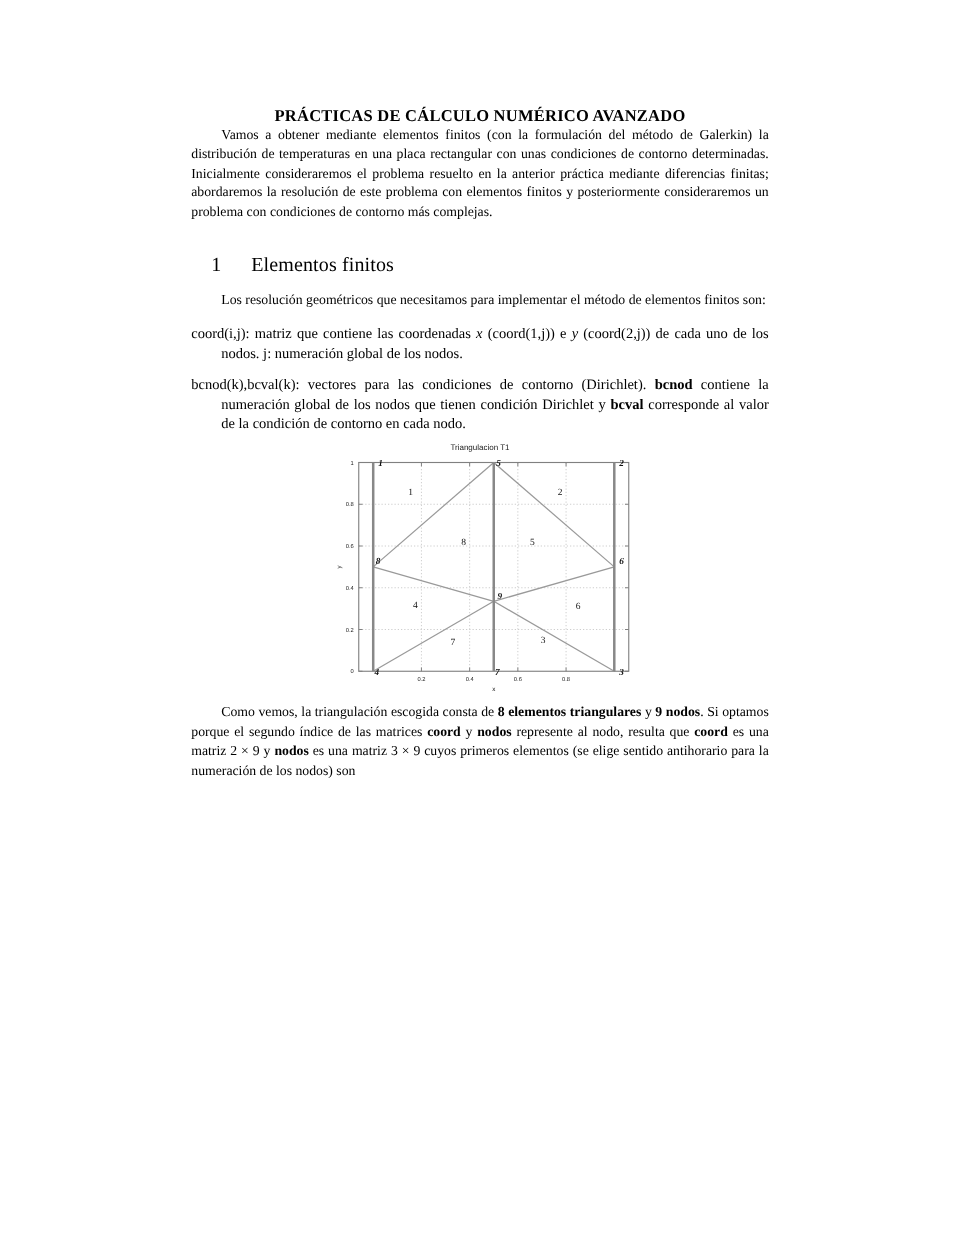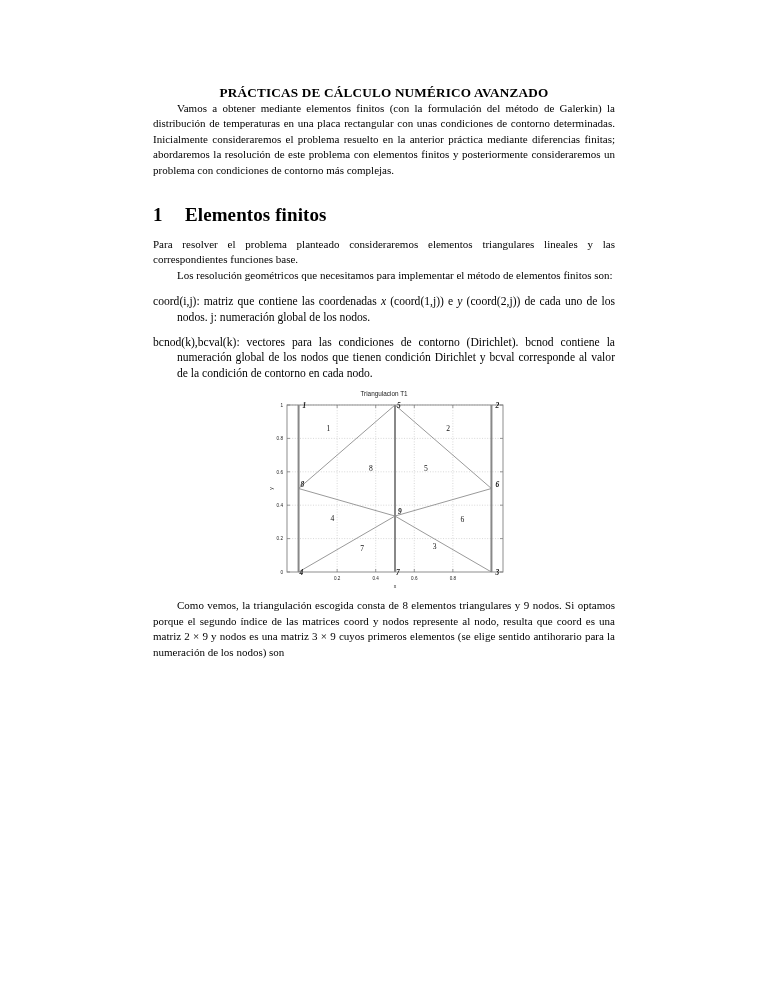--- a/index.html
+++ b/index.html
@@ -32,23 +32,23 @@
   p.body {
     font-size:11px;
     line-height:15.4px;
     text-align:justify;
     margin:0;
   }
   p.indent { text-indent:24px; }
   .para-intro { margin-top:27px; }
 
   h2.section {
-    font-size:19px;
-    font-weight:bold;
-    margin:26px 0 11px 0;
+    font-size:16px;
+    font-weight:normal;
+    margin:26px 0 11px 16px;
     letter-spacing:0.1px;
   }
   h2.section .secnum { display:inline-block; width:32px; }
 
   .para-2 { margin-top:0; }
   .para-3 { margin-top:0; }
 
   dl.deflist { margin:11px 0 0 0; }
   dl.deflist .defitem {
     font-size:11.6px;
@@ -58,21 +58,21 @@
     padding-left:24px;
     text-indent:-24px;
   }
   dl.deflist .defitem.last { margin-bottom:0; }
   .defterm { font-weight:normal; }
 
   .para-pre-fig { margin-top:13px; }
   .para-post-fig { margin-top:14px; }
 
   em.mathvar { font-family:"Liberation Serif", serif; font-style:italic; }
-  b { font-weight:normal; }
+  b { font-weight:bold; }
 
   
   .figure-wrap {
     margin-top:9px;
     display:flex;
     justify-content:center;
   }
   .figure {
     position:relative;
     width:262px;
@@ -96,21 +96,20 @@
 
     <div class="doc-title">PRÁCTICAS DE CÁLCULO NUMÉRICO AVANZADO</div>
 
 
     <p class="body indent para-intro">Vamos a obtener mediante elementos finitos (con la formulación del método de Galerkin) la distribución de temperaturas en una placa rectangular con unas condiciones de contorno determinadas. Inicialmente consideraremos el problema resuelto en la anterior práctica mediante diferencias finitas; abordaremos la resolución de este problema con elementos finitos y posteriormente consideraremos un problema con condiciones de contorno más complejas.</p>
 
     <h2 class="section">
       <span class="secnum">1</span><span>Elementos finitos</span>
     </h2>
 
-    <p class="body para-2">Para resolver el problema planteado consideraremos elementos triangulares lineales y las correspondientes funciones base.</p>
     <p class="body indent para-3">Los resolución geométricos que necesitamos para implementar el método de elementos finitos son:</p>
 
     <dl class="deflist">
 
       <div class="defitem">
         <span class="defterm">coord(i,j)</span><span>: matriz que contiene las coordenadas </span><em class="mathvar">x</em><span> (coord(1,j)) e </span><em class="mathvar">y</em><span> (coord(2,j)) de cada uno de los nodos. j: numeración global de los nodos.</span>
       </div>
 
 
       <div class="defitem last">

